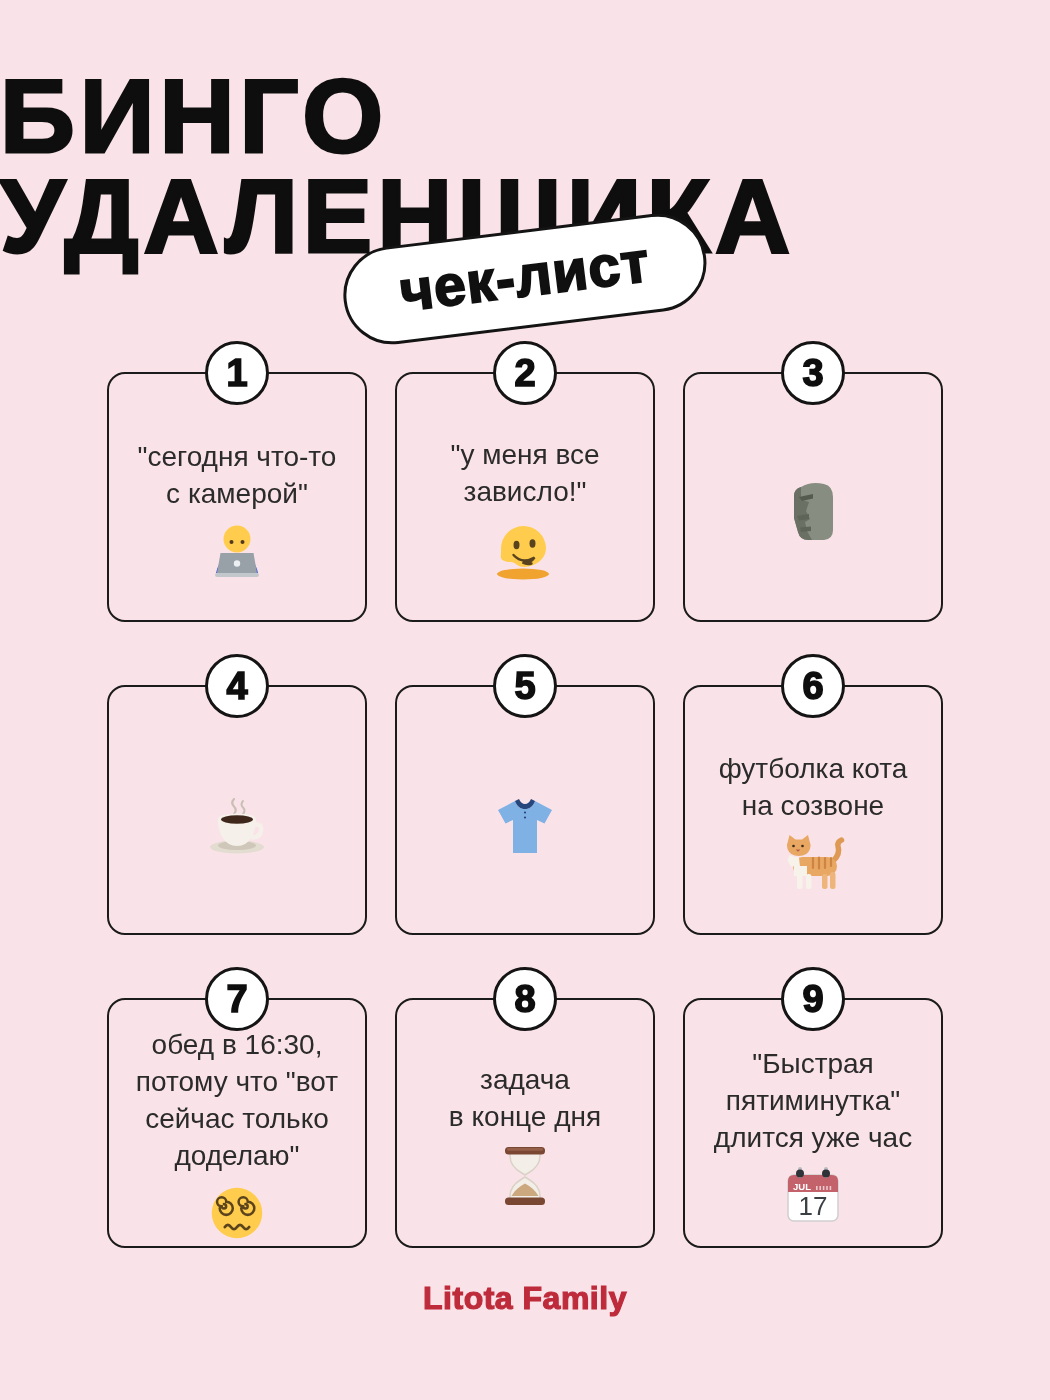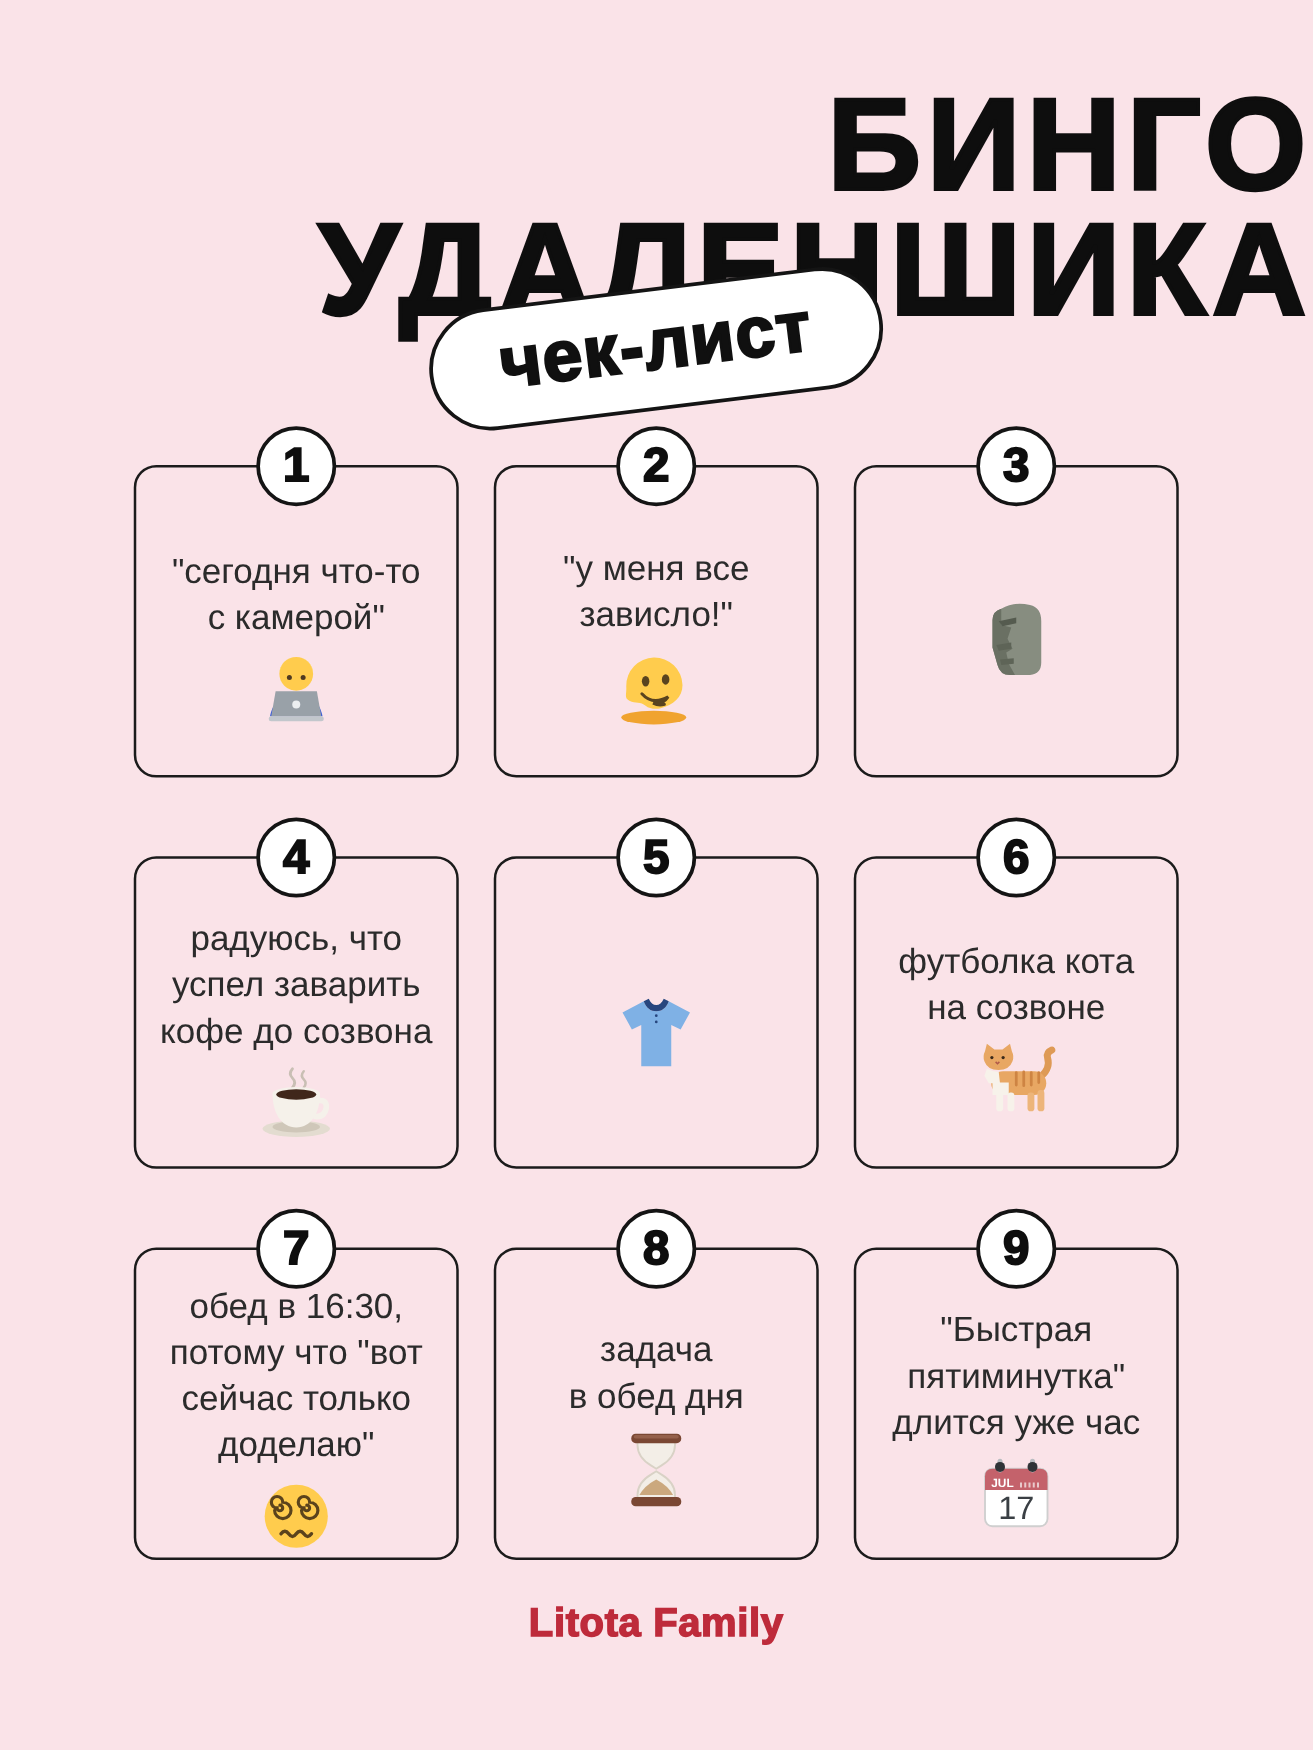--- a/index.html
+++ b/index.html
@@ -3,21 +3,21 @@
 <meta charset="utf-8">
 <style>
   html,body{margin:0;padding:0;}
   body{
     width:1050px;height:1400px;position:relative;overflow:hidden;
     background:#FAE3E8;
     font-family:"Liberation Sans",sans-serif;
   }
   .title{
     position:absolute;top:66px;left:0;width:100%;
-    text-align:right;color:#0E0E0E;
+    text-align:left;color:#0E0E0E;
     font-size:104px;line-height:100px;font-weight:700;
     letter-spacing:5px;
     -webkit-text-stroke:3px #0E0E0E;
     z-index:1;
   }
   .title .line{display:block;}
   .badge{
     position:absolute;top:230px;left:50%;
     transform:translateX(-50%) rotate(-7deg);
     background:#FFFFFF;border:3px solid #141414;border-radius:70px;
@@ -125,23 +125,20 @@
         <path d="M10 35 l12-2 v5 l-10 1.5z" fill="#5E6457"></path>
         <path d="M13 46.5 l11-1 v4.5 l-10 1z" fill="#5E6457"></path>
       </svg>
     </div>
   </div>
 
   <div class="card">
     <div class="num">
         <span>4</span>
       </div>
-    <div class="txt">радуюсь, что
-успел заварить
-кофе до созвона</div>
     <div class="emoji">
       <svg width="66" height="58" viewBox="0 0 66 58">
         <path d="M30 2 q-3.5 4 0 7.5 t0 7.5" stroke="#C9BFB4" stroke-width="2.2" fill="none" stroke-linecap="round"></path>
         <path d="M39 4 q-3 3.5 0 6.5 t0 6.5" stroke="#C9BFB4" stroke-width="2" fill="none" stroke-linecap="round"></path>
         <ellipse cx="33" cy="50" rx="27" ry="6.5" fill="#E3DCD0"></ellipse>
         <ellipse cx="33" cy="48.5" rx="19" ry="4.5" fill="#CFC7B9"></ellipse>
         <path d="M48 28 q10-2.5 9 5.5 q-1.5 8-10 6.5" stroke="#F5F1EA" stroke-width="4.5" fill="none"></path>
         <path d="M14 22 c0 15 7 27 19 27 s19-12 19-27z" fill="#F5F1EA"></path>
         <ellipse cx="33" cy="22" rx="19" ry="5.5" fill="#F5F1EA"></ellipse>
         <ellipse cx="33" cy="22.5" rx="16" ry="4.2" fill="#40271B"></ellipse>
@@ -206,21 +203,21 @@
         </g>
       </svg>
     </div>
   </div>
 
   <div class="card">
     <div class="num">
         <span>8</span>
       </div>
     <div class="txt">задача
-в обед дня</div>
+в конце дня</div>
     <div class="emoji">
       <svg width="48" height="62" viewBox="0 0 48 62">
         <path d="M9 8 h30 v3 q0 10-11 16.5 l-4 2.5 -4-2.5 q-11-6.5-11-16.5z" fill="#F3EEE7" stroke="#D9D2C6" stroke-width="1.5"></path>
         <path d="M9 54 h30 v-3 q0-10-11-16.5 l-4-2.5 -4 2.5 q-11 6.5-11 16.5z" fill="#F3EEE7" stroke="#D9D2C6" stroke-width="1.5"></path>
         <path d="M24 38.5 q9.5 5 13.5 12.5 h-27 q4-7.5 13.5-12.5z" fill="#CBA87E"></path>
         <rect x="4" y="2" width="40" height="7.5" rx="3.5" fill="#7A4733"></rect>
         <rect x="4" y="52.5" width="40" height="7.5" rx="3.5" fill="#7A4733"></rect>
         <rect x="6" y="3" width="36" height="2.8" rx="1.4" fill="#94604A"></rect>
       </svg>
     </div>

